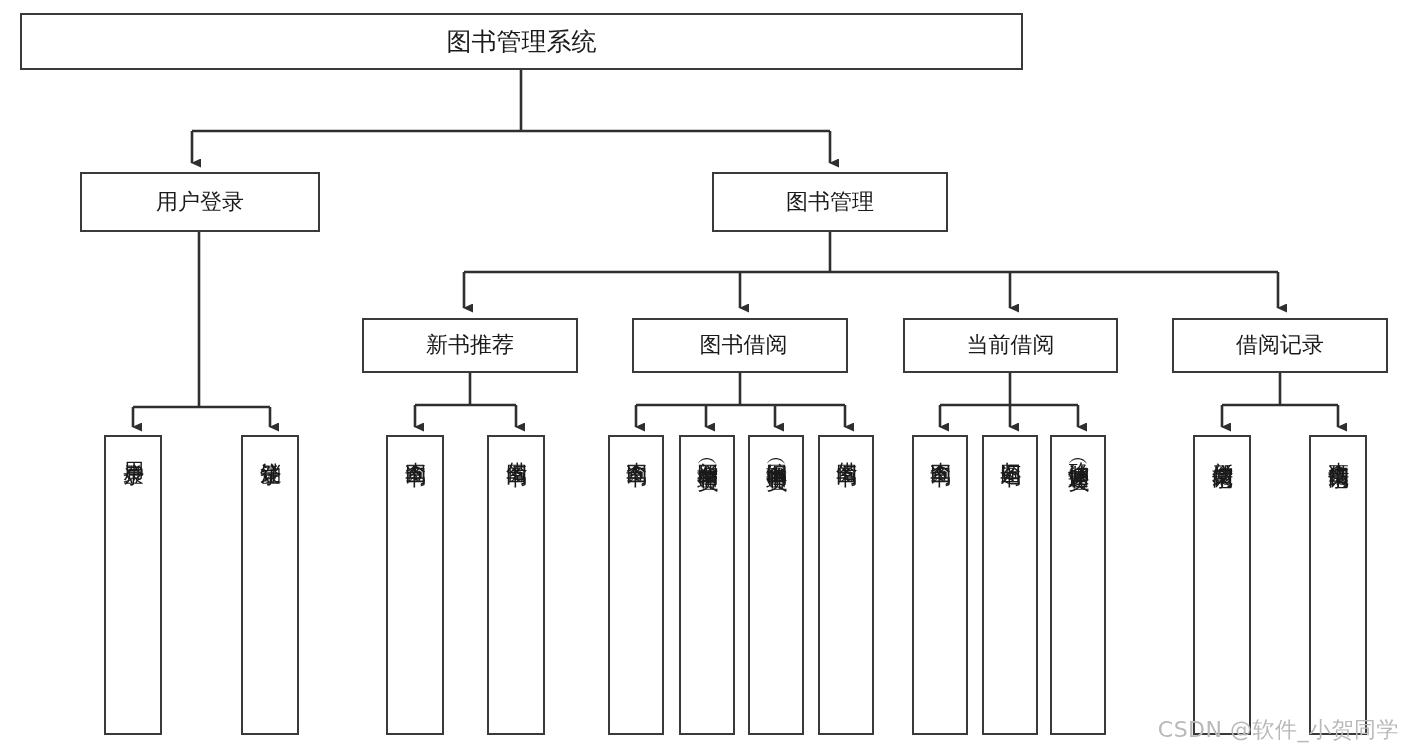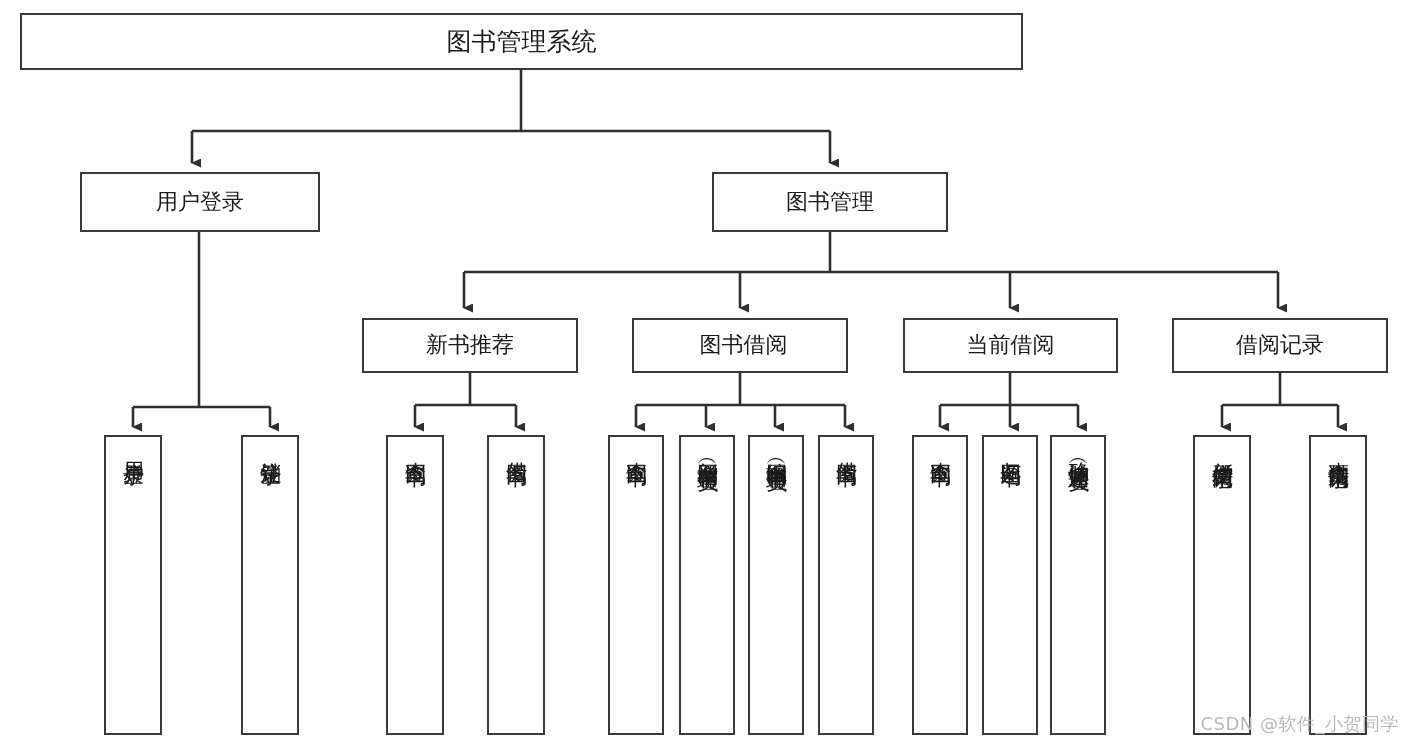--- a/index.html
+++ b/index.html
@@ -66,22 +66,22 @@
     white-space: nowrap;
     height: auto;
     max-height: 284px;
   }
   .node.leaf.tall .node-label {
     max-height: 284px;
   }
   .watermark {
     position: absolute;
     right: 6px;
-    bottom: 11px;
-    font-size: 18px;
+    bottom: 2px;
+    font-size: 22px;
     color: #b9b9b9;
     letter-spacing: 0.5px;
     z-index: 5;
     white-space: nowrap;
   }
 </style>
 </head>
 <body>
 
 <div id="diagram-root">

